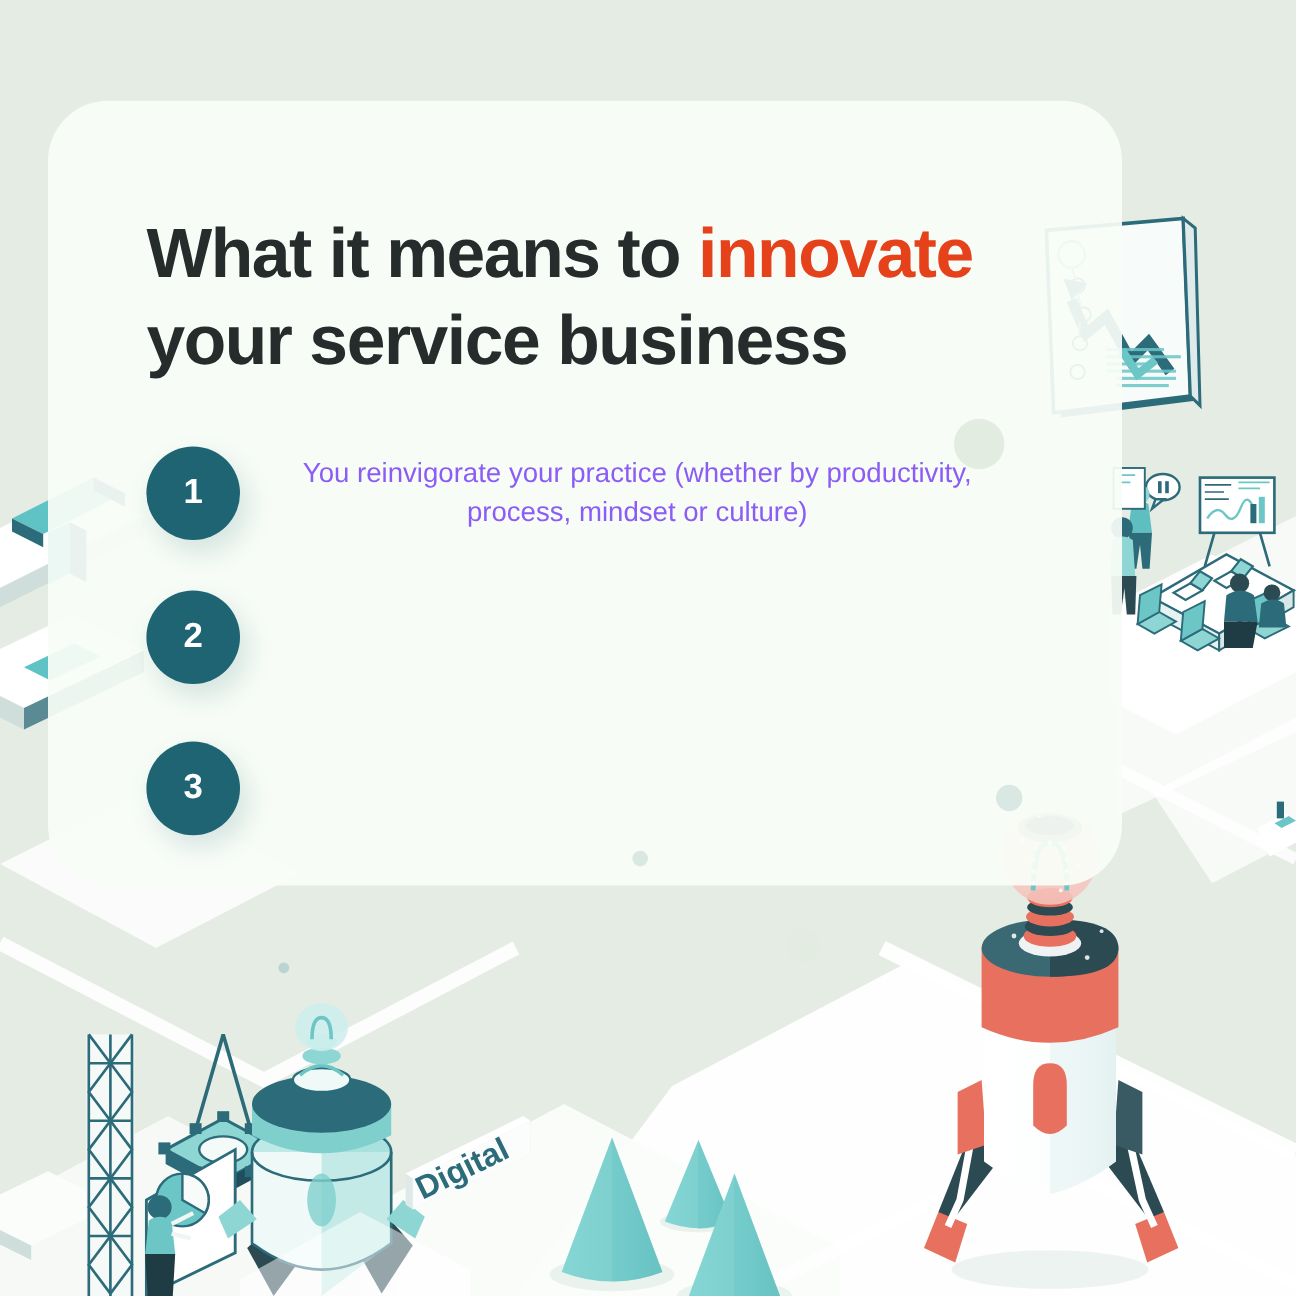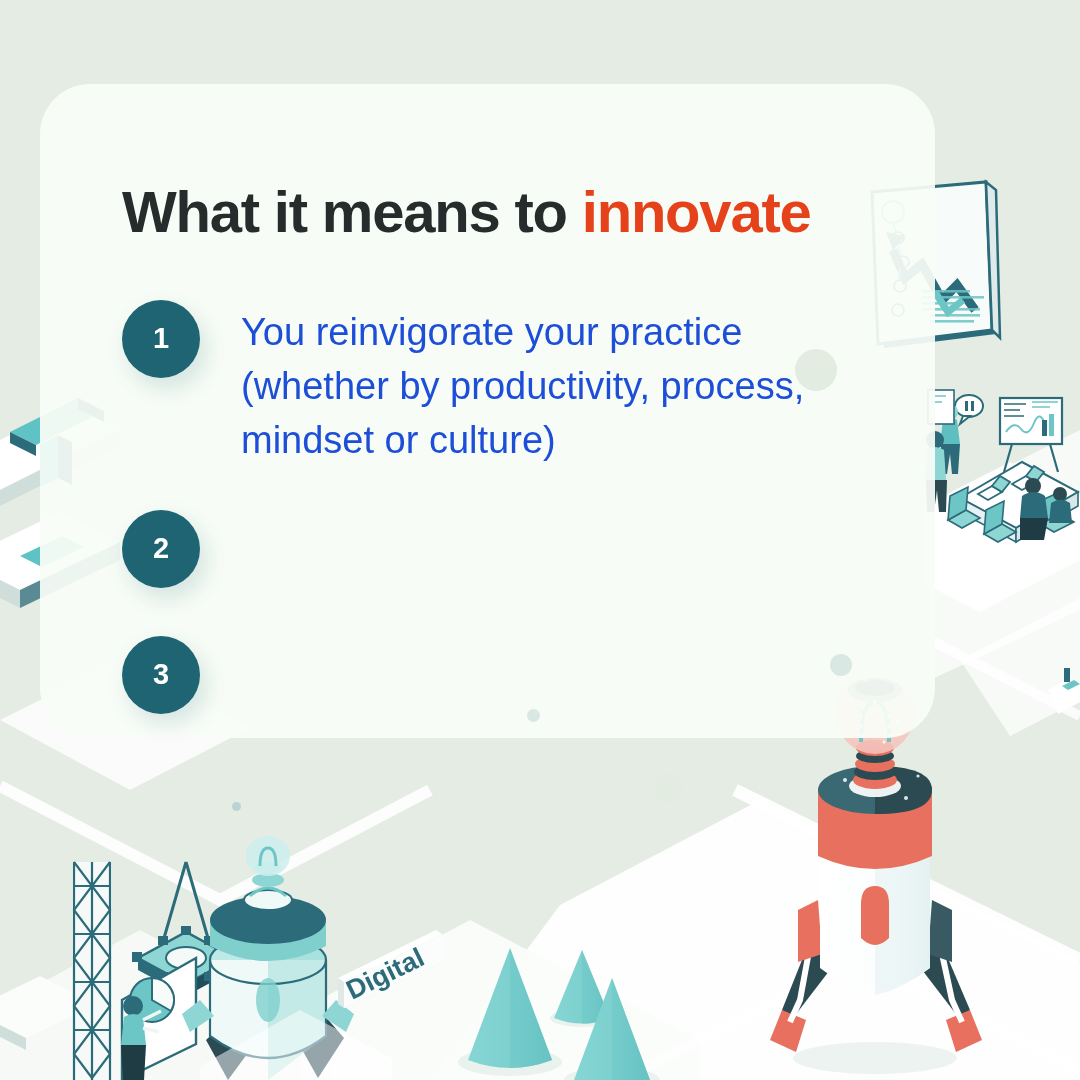--- a/index.html
+++ b/index.html
@@ -56,26 +56,27 @@
     background:#1e6473;
     color:#ffffff;
     font-size:29px;
     font-weight:700;
     display:flex; align-items:center; justify-content:center;
     box-shadow:6px 10px 22px rgba(30,100,115,0.16);
   }
 
   .item-text {
     margin-left:41px;
-    font-size:38px;
+    font-size:23px;
     line-height:1.42;
-    color:#1d4ed8;
+    color:#8b5cf6;
     font-weight:400;
     max-width:580px;
     padding-top:6px;
+    text-align:center;
   }
 
   
   .dot { position:absolute; border-radius:50%; background:#e2ece0; }
   .dot.sm { background:#d9e8e2; }
 </style>
 </head>
 <body>
 
 <div id="stage">
@@ -373,20 +374,21 @@
   <div id="card">
 
     <div class="dot" style="left:755px; top:265px; width:42px; height:42px;"></div>
     <div class="dot sm" style="left:790px; top:570px; width:22px; height:22px;"></div>
     <div class="dot sm" style="left:487px; top:625px; width:13px; height:13px;"></div>
     <div class="dot" style="left:615px; top:690px; width:28px; height:28px;"></div>
     <div class="dot sm" style="left:192px; top:718px; width:9px; height:9px; background:#b9d4d2;"></div>
 
     <h1 id="headline">
       <span>What it means to </span><span class="hl-accent">innovate</span><br>
+      <span>your service business</span>
     </h1>
 
     <div id="list">
 
       <div class="list-item">
         <div class="badge-wrap">
           <div class="badge">1</div>
         </div>
         <div class="item-text">You reinvigorate your practice (whether by productivity, process, mindset or culture)</div>
       </div>

